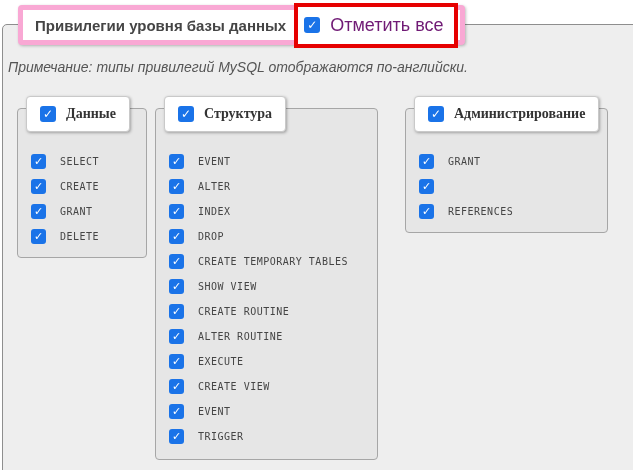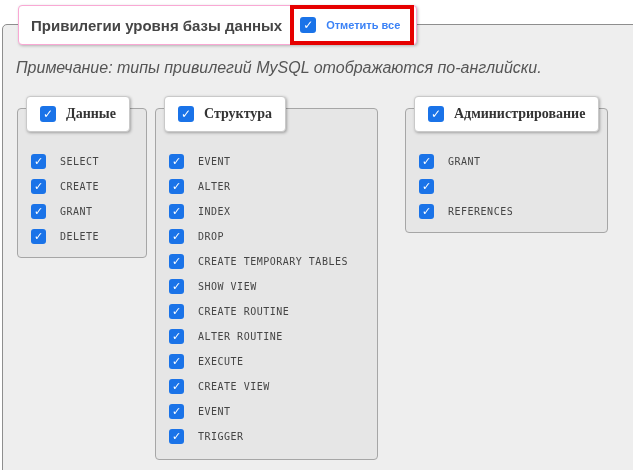--- a/index.html
+++ b/index.html
@@ -18,21 +18,21 @@
     background: #eeeeee;
     border: 1px solid #8e8e8e;
     border-top-left-radius: 5px;
   }
   
   .main-legend {
     position: absolute;
     left: 18px; top: 5px;
     height: 40px;
     background: #ffffff;
-    border: 1px solid #f9a8d4;
+    border: 5px solid #f9a8d4;
     border-radius: 4px;
     box-shadow: 1px 1px 3px rgba(0,0,0,0.25);
     display: flex;
     align-items: center;
     padding: 0 2px 0 12px;
     z-index: 3;
     white-space: nowrap;
   }
   .main-title {
     font-size: 15px;
@@ -45,29 +45,29 @@
     align-items: center;
     gap: 10px;
     border: 4px solid #e60000;
     padding: 8px 10px 8px 6px;
     margin: -2px 0;
     align-self: center;
     background: #ffffff;
     cursor: pointer;
   }
   .check-all-label {
-    font-size: 11px;
-    font-weight: bold;
-    color: #3b82f6;
+    font-size: 18px;
+    font-weight: normal;
+    color: #701a75;
   }
   
   .note {
     position: absolute;
-    left: 16px; top: 59px;
-    font-size: 16px;
+    left: 8px; top: 59px;
+    font-size: 14px;
     font-style: italic;
     color: #555555;
     z-index: 2;
   }
   
   .cb {
     width: 15px; height: 15px;
     flex: 0 0 15px;
     background: #1a73e8;
     border-radius: 3px;

